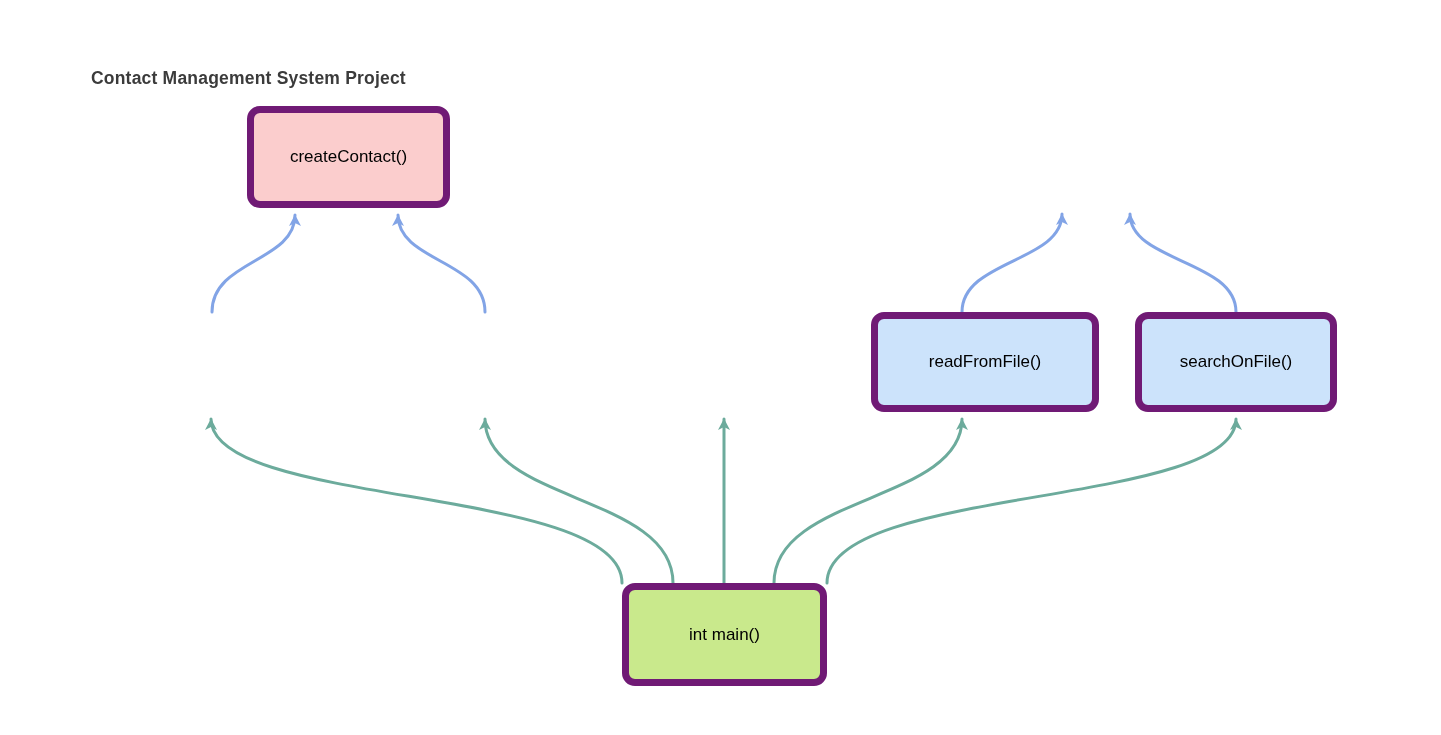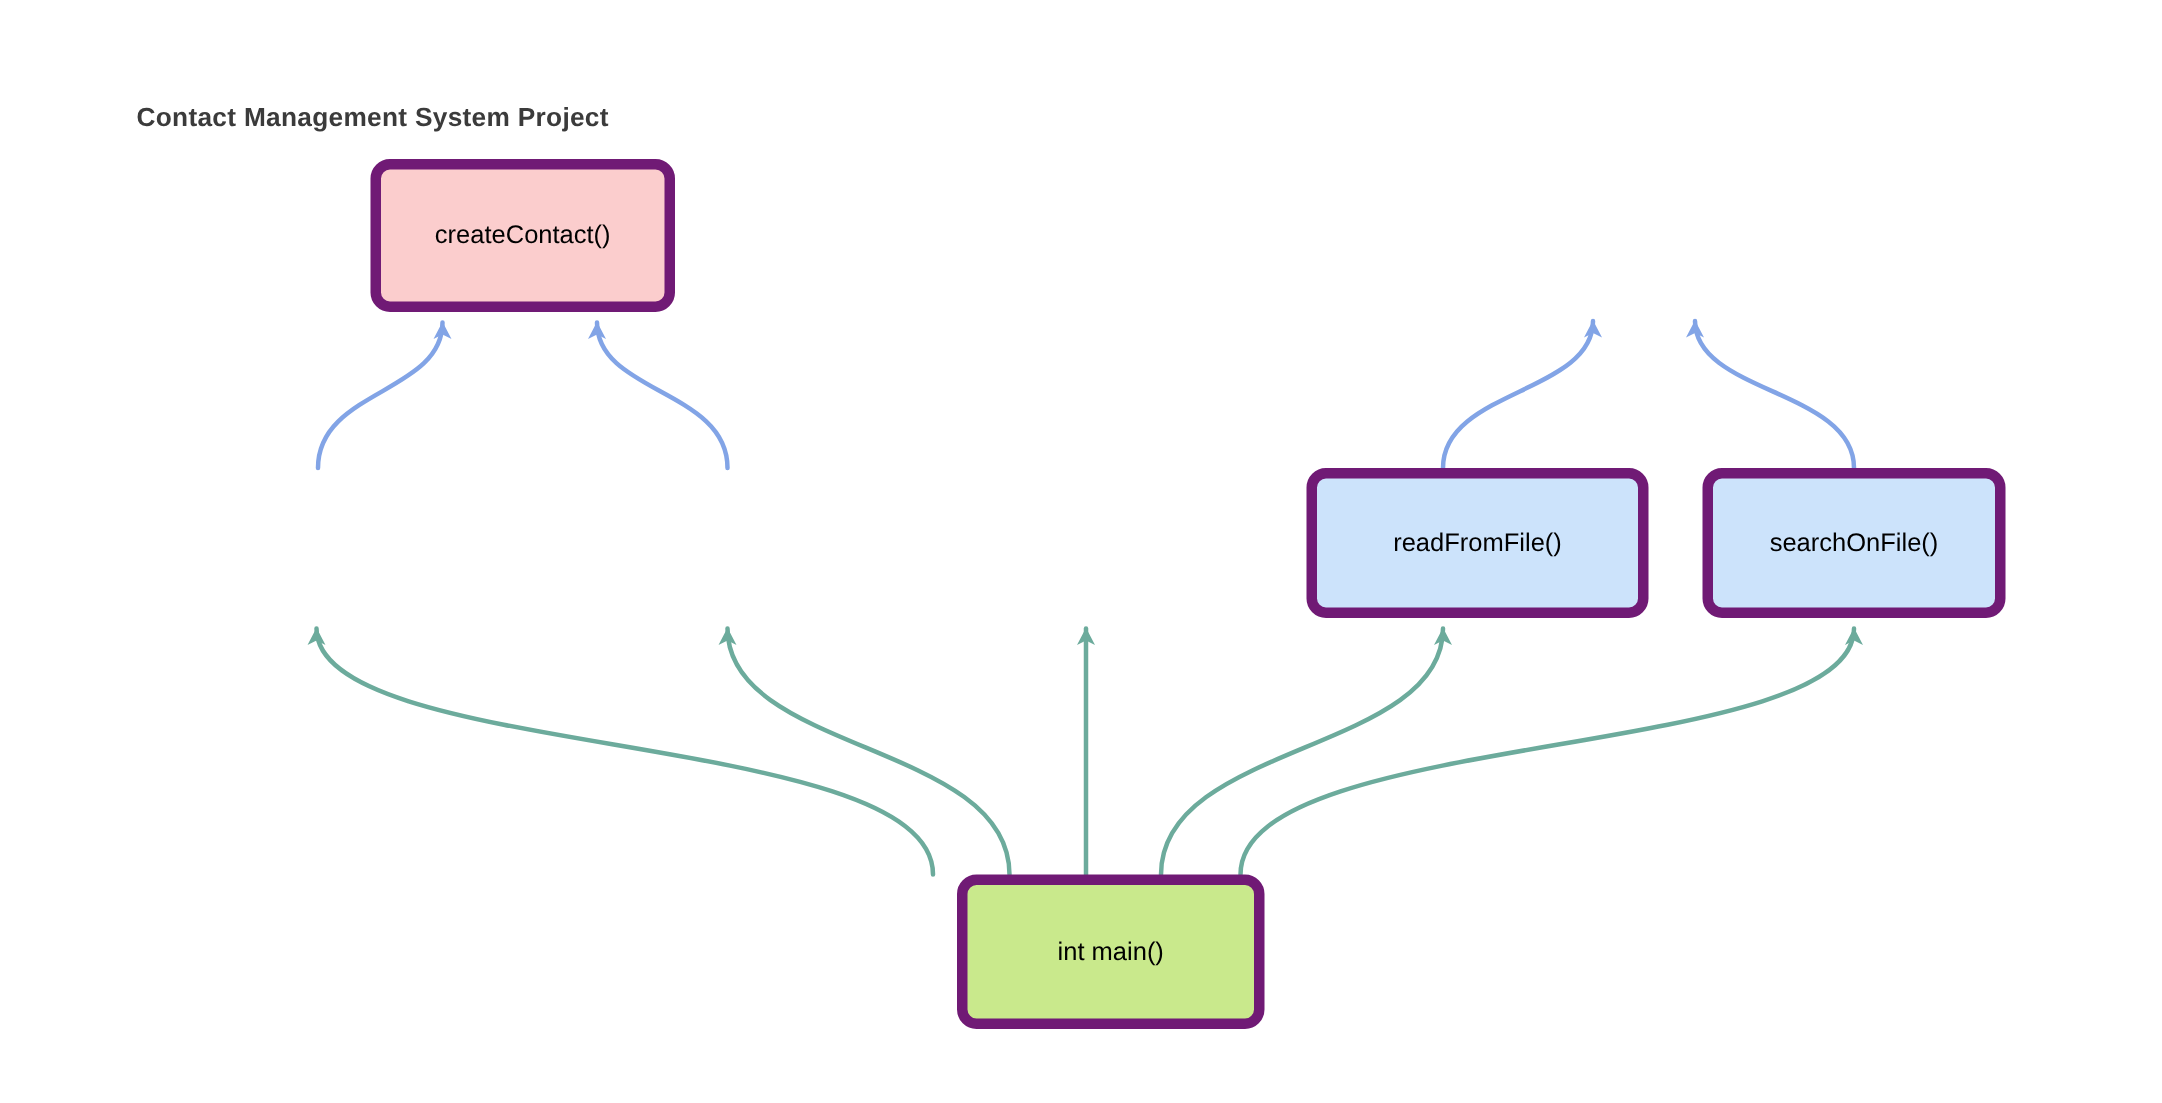--- a/index.html
+++ b/index.html
@@ -48,21 +48,21 @@
   .node-blue  { background: #cce3fb; }
   .node-green { background: #c9e98c; }
 
   #n-createContact  { left: 247px;  top: 106px; width: 203px; height: 102px; }
   #n-showContact    { left: 997px;  top: 107px; width: 203px; height: 101px; }
   #n-writeOnFile    { left: 108px;  top: 312px; width: 207px; height: 100px; }
   #n-editContact    { left: 383px;  top: 312px; width: 204px; height: 100px; }
   #n-deleteFromFile { left: 620px;  top: 312px; width: 206px; height: 100px; }
   #n-readFromFile   { left: 859px;  top: 312px; width: 228px; height: 100px; margin-left: 12px; }
   #n-searchOnFile   { left: 1135px; top: 312px; width: 202px; height: 100px; }
-  #n-main           { left: 638px;  top: 583px; width: 205px; height: 103px; }
+  #n-main           { left: 622px;  top: 583px; width: 205px; height: 103px; }
 </style>
 </head>
 <body>
 
 <div class="canvas">
 
   <svg class="edge-layer" width="1441" height="735" viewBox="0 0 1441 735" fill="none" xmlns="http://www.w3.org/2000/svg">
     <defs>
       <marker id="arrow-blue" markerUnits="userSpaceOnUse" markerWidth="16" markerHeight="16" refX="12.5" refY="7" orient="auto">
         <path d="M1.5,1 L13,7 L1.5,13 L4.5,7 Z" fill="#82a4e6"></path>

